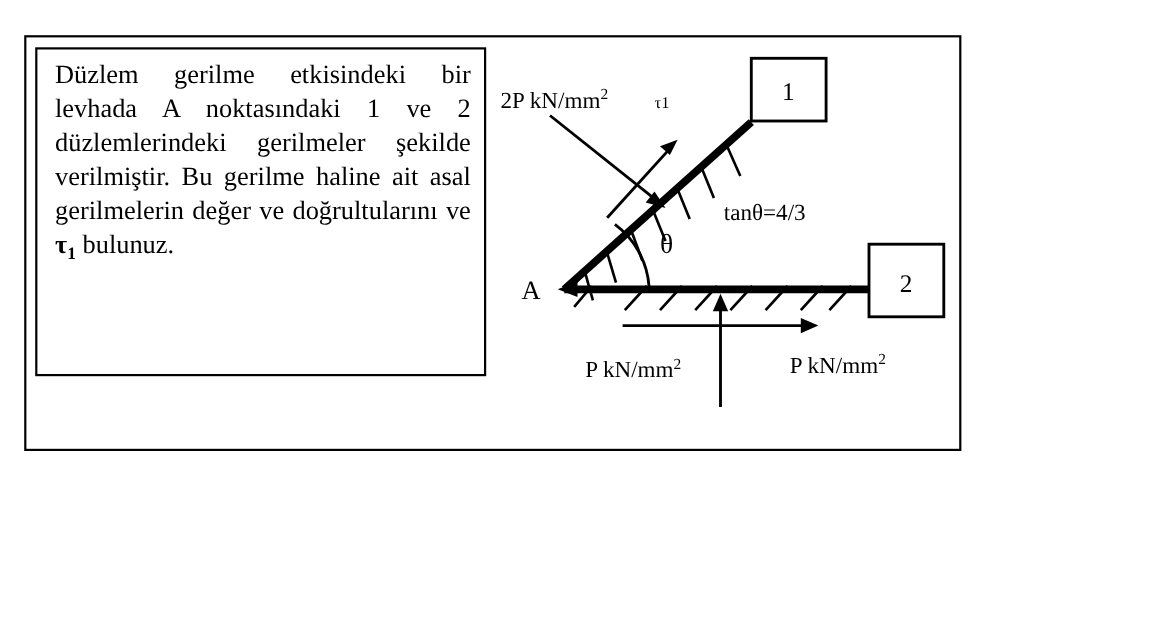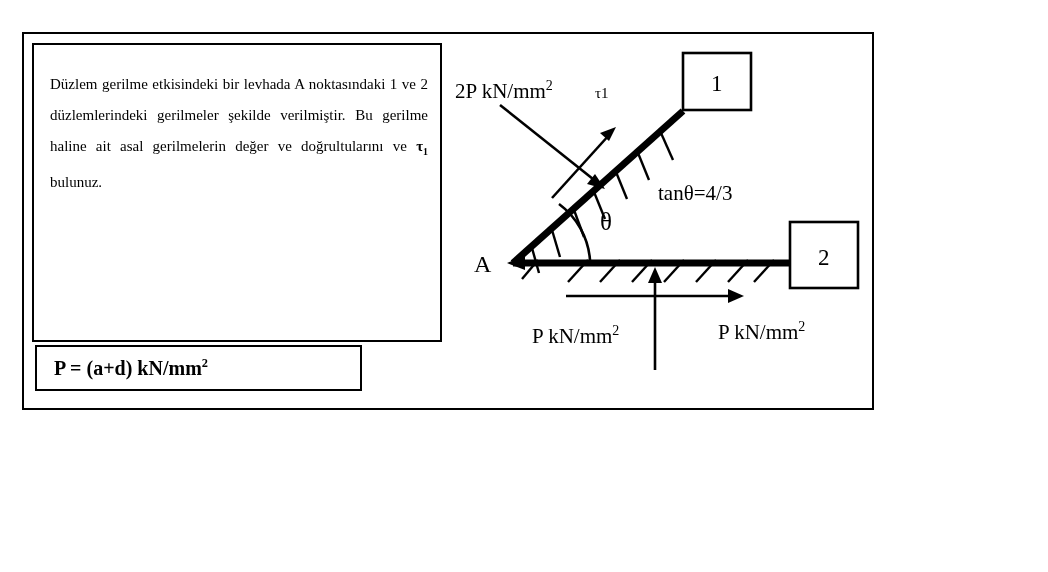--- a/index.html
+++ b/index.html
@@ -31,23 +31,23 @@
     left: 32px;
     top: 43px;
     width: 410px;
     height: 299px;
     border: 2px solid #000000;
     box-sizing: border-box;
   }
   #statement-text {
     position: absolute;
     left: 16px;
-    top: 24px;
+    top: 8px;
     width: 378px;
-    font-size: 15px;
+    font-size: 24px;
     line-height: 31px;
     text-align: justify;
     text-justify: inter-word;
     color: #000000;
   }
   #statement-text .tau-bold {
     font-weight: bold;
   }
   
   #formula-box {
@@ -97,23 +97,20 @@
       <span>Düzlem gerilme etkisindeki bir</span>
       <span>levhada A noktasındaki 1 ve 2</span>
       <span>düzlemlerindeki gerilmeler</span>
       <span>şekilde verilmiştir. Bu gerilme</span>
       <span>haline ait asal gerilmelerin</span>
       <span>değer ve doğrultularını ve </span><span class="tau-bold">τ</span><span class="tau-bold sup" style="vertical-align: sub; font-size:0.66em;">1</span>
       <span>bulunuz.</span>
     </div>
   </div>
 
-  <div id="formula-box">
-    <div id="formula-text"><span>P = (a+d) kN/mm</span><span class="sup">2</span></div>
-  </div>
 
   <svg id="diagram" viewBox="0 0 440 350">
 
     <g>
       <line x1="73" y1="227" x2="350" y2="227" stroke="#000" stroke-width="7"></line>
       <polygon points="67,227 85,220 85,234" fill="#000"></polygon>
     </g>
 
     <g>
       <line x1="73" y1="227" x2="243" y2="75" stroke="#000" stroke-width="7"></line>

